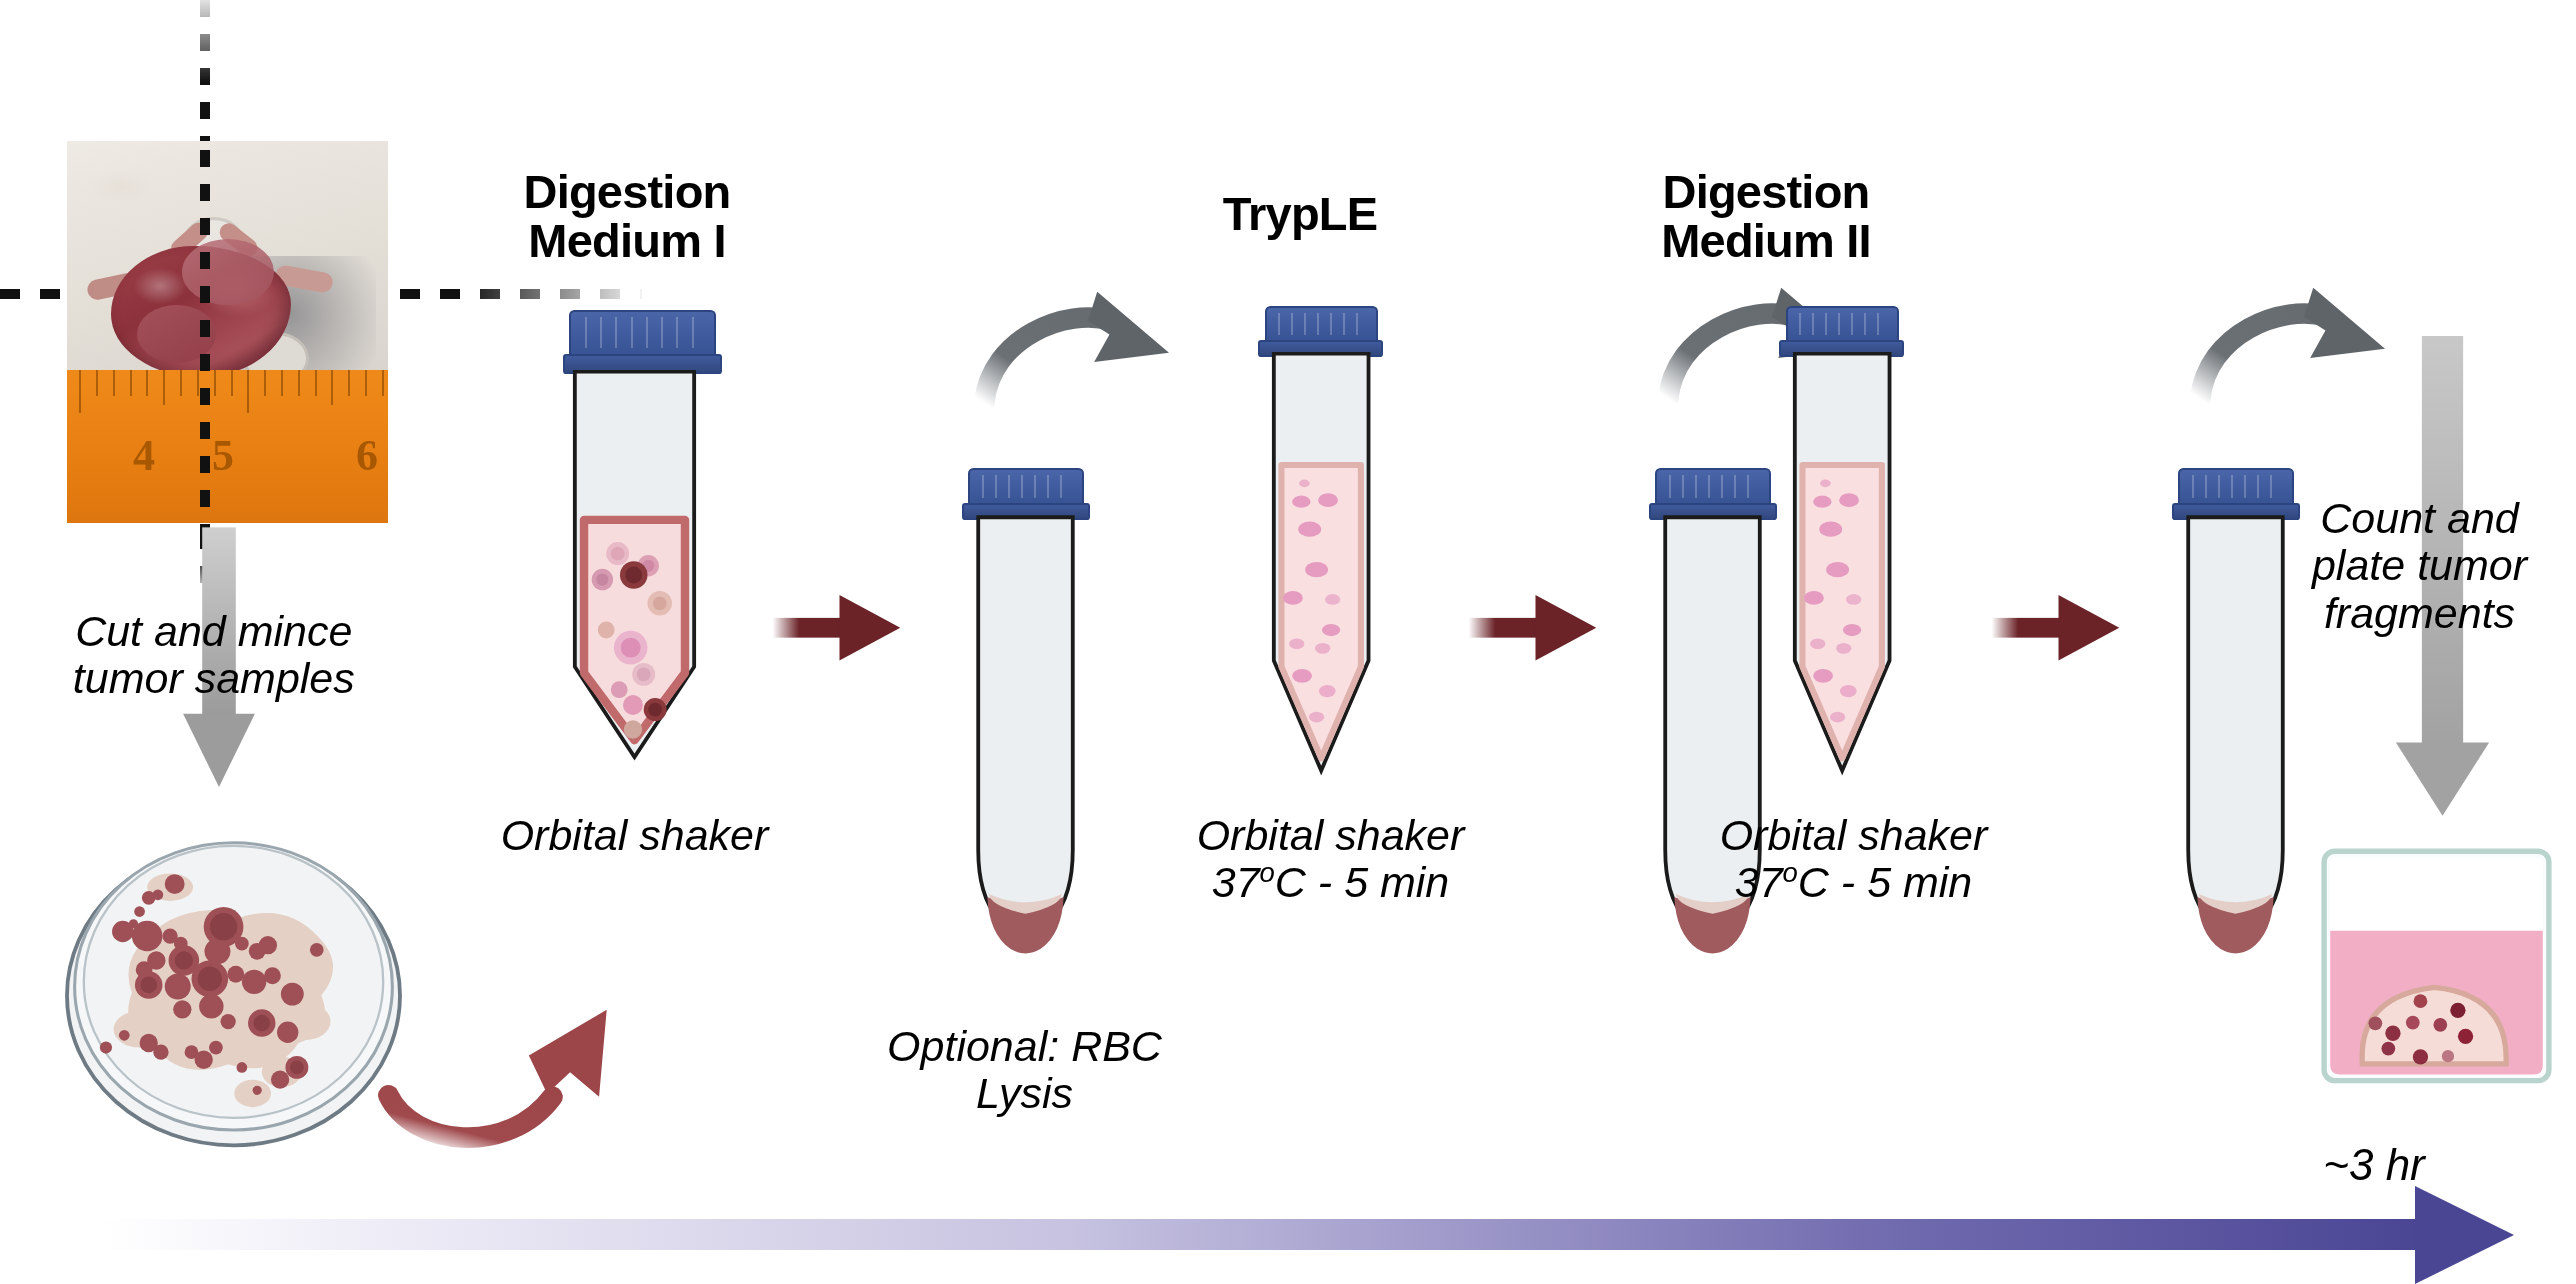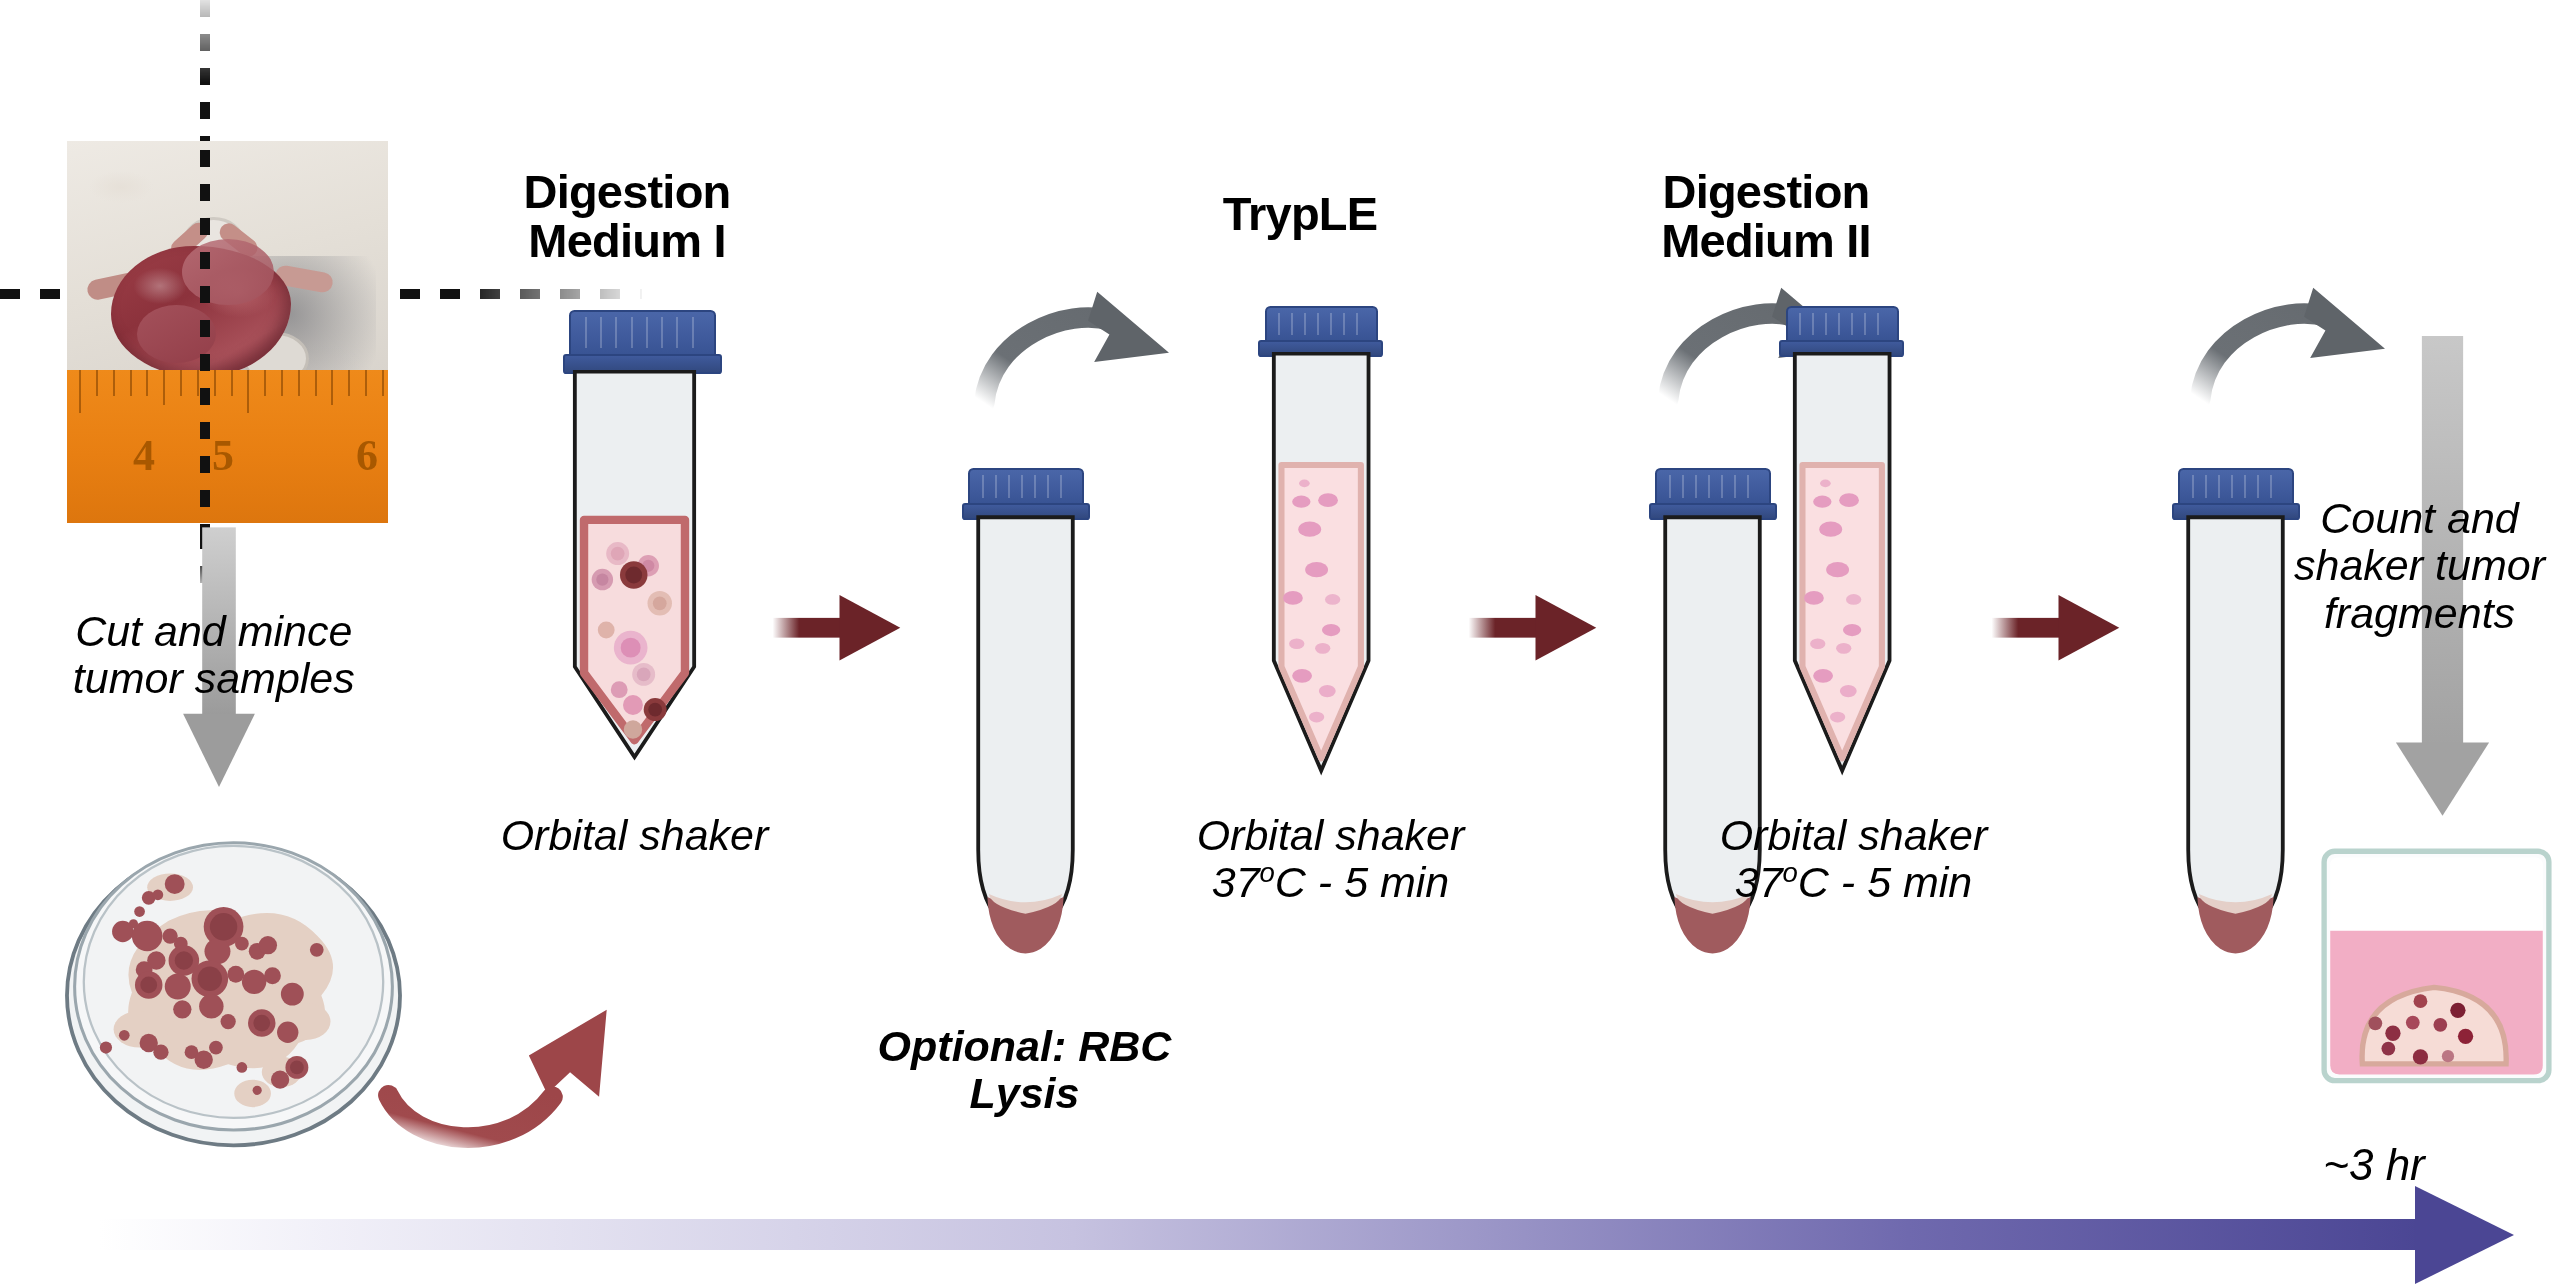--- a/index.html
+++ b/index.html
@@ -302,21 +302,21 @@
       <div class="rib" style="left:90px;"></div>
     </div>
     <div class="capLip" style="left:27.5px;top:35px;width:128px;height:17px;"></div>
     <svg class="glass" style="left:0;top:47px;" width="183" height="459" viewBox="0 0 240 600">
       <path d="M58,2 L58,438 Q58,498 84,528 Q104,552 120,560 Q136,552 156,528 Q182,498 182,438 L182,2 Z" fill="#eceff1" stroke="#1b1b1b" stroke-width="5"></path>
       <path d="M70,500 Q120,524 170,500 Q168,548 140,568 Q120,580 100,568 Q72,548 70,500 Z" fill="#a05b5e"></path>
       <path d="M72,496 Q120,518 168,496 Q166,512 120,522 Q74,512 72,496 Z" fill="#e4cfc8"></path>
     </svg>
   </div>
 
-  <div class="abs it" style="left:795px;top:1023px;width:459px;font-weight:bold;">
+  <div class="abs it" style="left:795px;top:1023px;width:459px;">
     <div>Optional: RBC</div>
     <div>Lysis</div>
   </div>
 
   <svg class="abs garrow" style="left:917px;top:287px;" width="336" height="153" viewBox="0 0 440 200">
     <defs>
         <linearGradient id="gG1" x1="0" y1="1" x2="1" y2="0">
       <stop offset="0%" stop-color="#6f757a" stop-opacity="0"></stop>
       <stop offset="35%" stop-color="#6b7075" stop-opacity="1"></stop>
       <stop offset="100%" stop-color="#666b70" stop-opacity="1"></stop>
@@ -504,21 +504,21 @@
       <stop offset="0%" stop-color="#c8c8c8"></stop>
           <stop offset="100%" stop-color="#a2a2a2"></stop>
         </linearGradient>
       </defs>
     <rect x="48" y="0" width="54" height="540" fill="url(#gGrayDown2)"></rect>
     <polygon points="14,532 136,532 75,628" fill="#a2a2a2"></polygon>
   </svg>
 
   <div class="abs it" style="left:2263px;top:495px;width:313px;">
     <div>Count and</div>
-    <div>shaker tumor</div>
+    <div>plate tumor</div>
     <div>fragments</div>
   </div>
 
   <svg class="abs well" style="left:2318px;top:845px;" width="237" height="245" viewBox="0 0 310 320">
     <rect x="8" y="8" width="294" height="300" rx="14" fill="#fbfcfd" stroke="#b9d3cd" stroke-width="7"></rect>
     <rect x="16" y="16" width="278" height="284" rx="9" fill="#ffffff"></rect>
     <path d="M16,112 L294,112 L294,288 Q294,300 282,300 L28,300 Q16,300 16,288 Z" fill="#f2aec5"></path>
     <path d="M58,286 Q52,198 152,186 Q250,196 246,286 Z" fill="#f6dcd6" stroke="#d7a99c" stroke-width="7"></path>
     <g>
       <circle cx="134" cy="204" r="9" fill="#a1424d"></circle>

